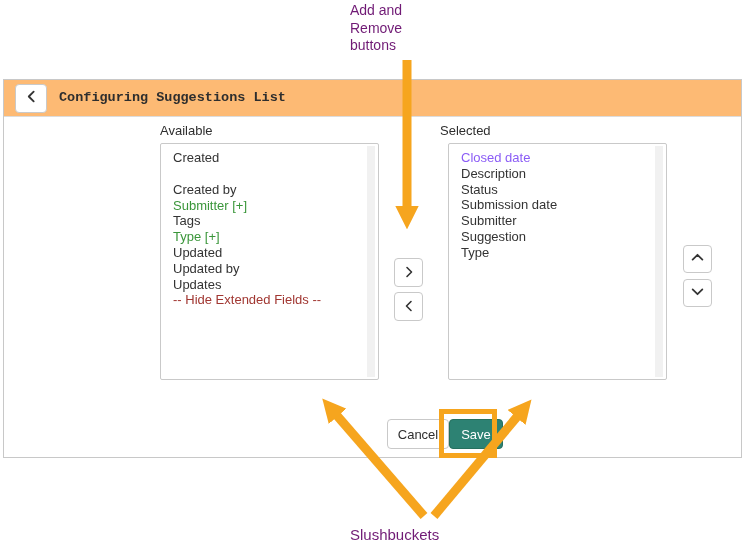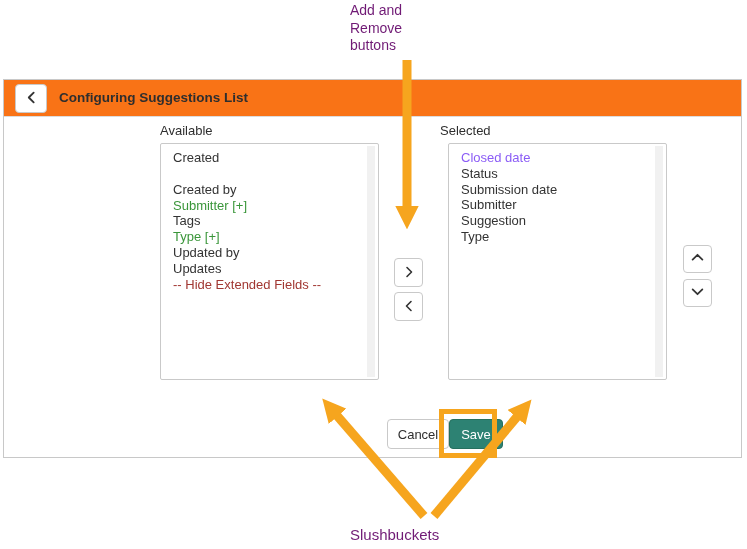--- a/index.html
+++ b/index.html
@@ -11,22 +11,22 @@
                 line-height:17.5px; white-space:pre-line; }
   #top-label { left:350px; top:2px; width:114px; }
   #bottom-label { left:350px; top:526px; width:140px; font-size:15px; }
 
   
   #anno-svg { position:absolute; left:0; top:0; z-index:20; pointer-events:none; }
 
   
   .panel { position:absolute; left:3px; top:79px; width:739px; height:379px;
            background:#ffffff; border:1px solid #c8c8c8; }
-  .panel-header { position:relative; height:37px; background:#f97316;
-                  border-bottom:1px solid #dcdcdc; }
+  .panel-header { position:relative; height:37px; background:#fdba74;
+                  border-bottom:1px solid #dcdcdc;font-family:Liberation Mono, monospace; }
   .back-btn { position:absolute; left:11px; top:4px; width:32px; height:29px;
               background:#fff; border:1px solid #c9c9c9; border-radius:4px;
               display:flex; align-items:center; justify-content:center; cursor:pointer; }
   .panel-title { position:absolute; left:55px; top:0; line-height:36px;
                  font-size:13.5px; font-weight:bold; color:#2e2e2e; }
 
   .bucket-label { position:absolute; font-size:13px; color:#2e2e2e; }
   #available-label { left:156px; top:43px; }
   #selected-label  { left:436px; top:43px; }
 
@@ -77,30 +77,32 @@
   <div id="available-label" class="bucket-label">Available</div>
   <div id="selected-label" class="bucket-label">Selected</div>
 
   <div id="available-box" class="listbox">
     <div class="items">
       <div class="li" style="color: rgb(51, 51, 51);">Created</div>
       <div class="li" style="color: rgb(51, 51, 51); margin-top: 16px;">Created by</div>
       <div class="li" style="color: rgb(58, 150, 58);">Submitter [+]</div>
       <div class="li" style="color: rgb(51, 51, 51);">Tags</div>
       <div class="li" style="color: rgb(58, 150, 58);">Type [+]</div>
+      <div class="li" style="color: rgb(51, 51, 51);">Updated</div>
       <div class="li" style="color: rgb(51, 51, 51);">Updated by</div>
       <div class="li" style="color: rgb(51, 51, 51);">Updates</div>
       <div class="li" style="color: rgb(161, 55, 50);">-- Hide Extended Fields --</div>
     </div>
     <div class="scroll-track"></div>
   </div>
 
   <div id="selected-box" class="listbox">
     <div class="items">
       <div class="li" style="color: #8b5cf6;">Closed date</div>
+      <div class="li" style="color: rgb(51, 51, 51);">Description</div>
       <div class="li" style="color: rgb(51, 51, 51);">Status</div>
       <div class="li" style="color: rgb(51, 51, 51);">Submission date</div>
       <div class="li" style="color: rgb(51, 51, 51);">Submitter</div>
       <div class="li" style="color: rgb(51, 51, 51);">Suggestion</div>
       <div class="li" style="color: rgb(51, 51, 51);">Type</div>
     </div>
     <div class="scroll-track"></div>
   </div>
 
   <div id="add-btn" class="sq-btn">

